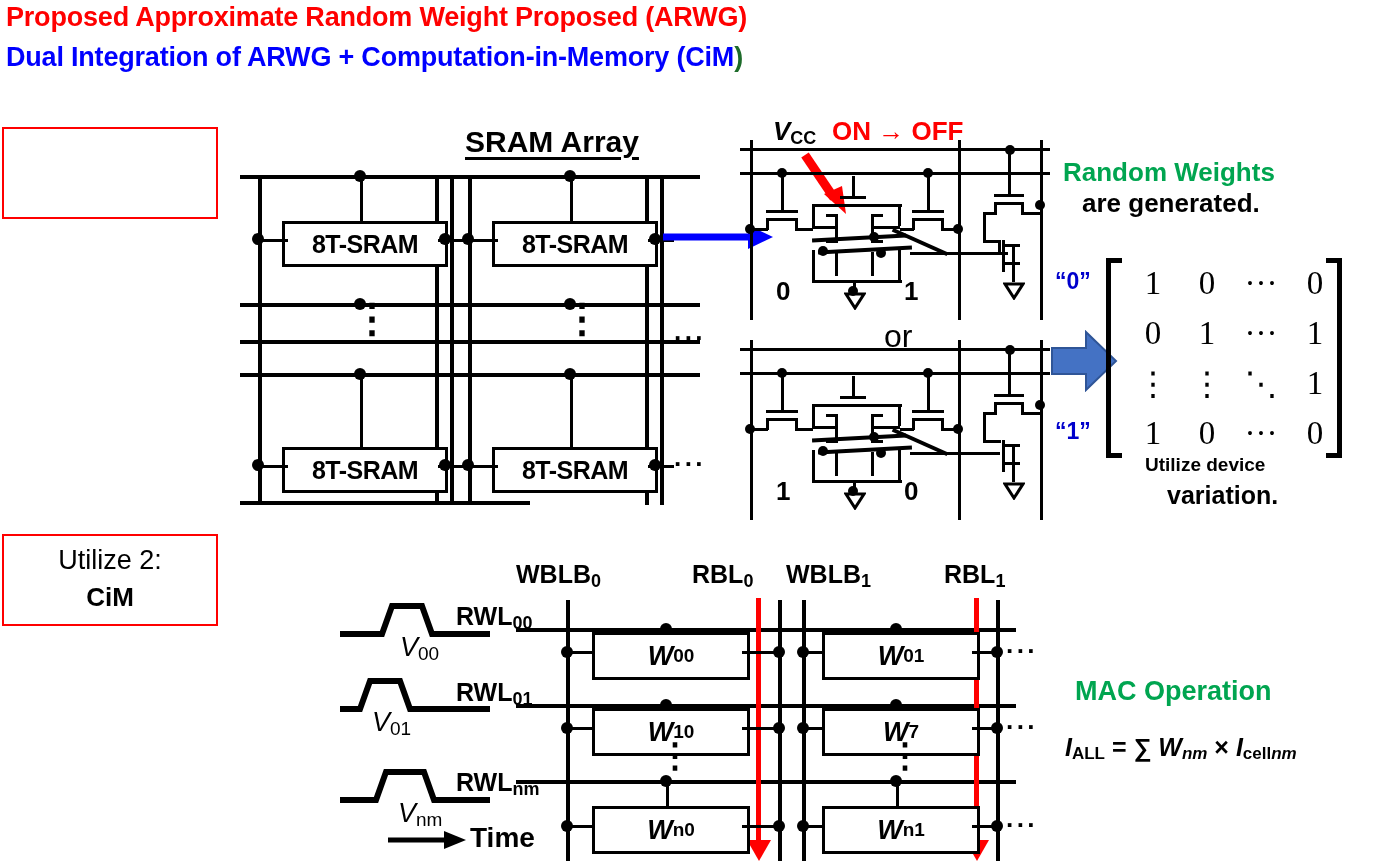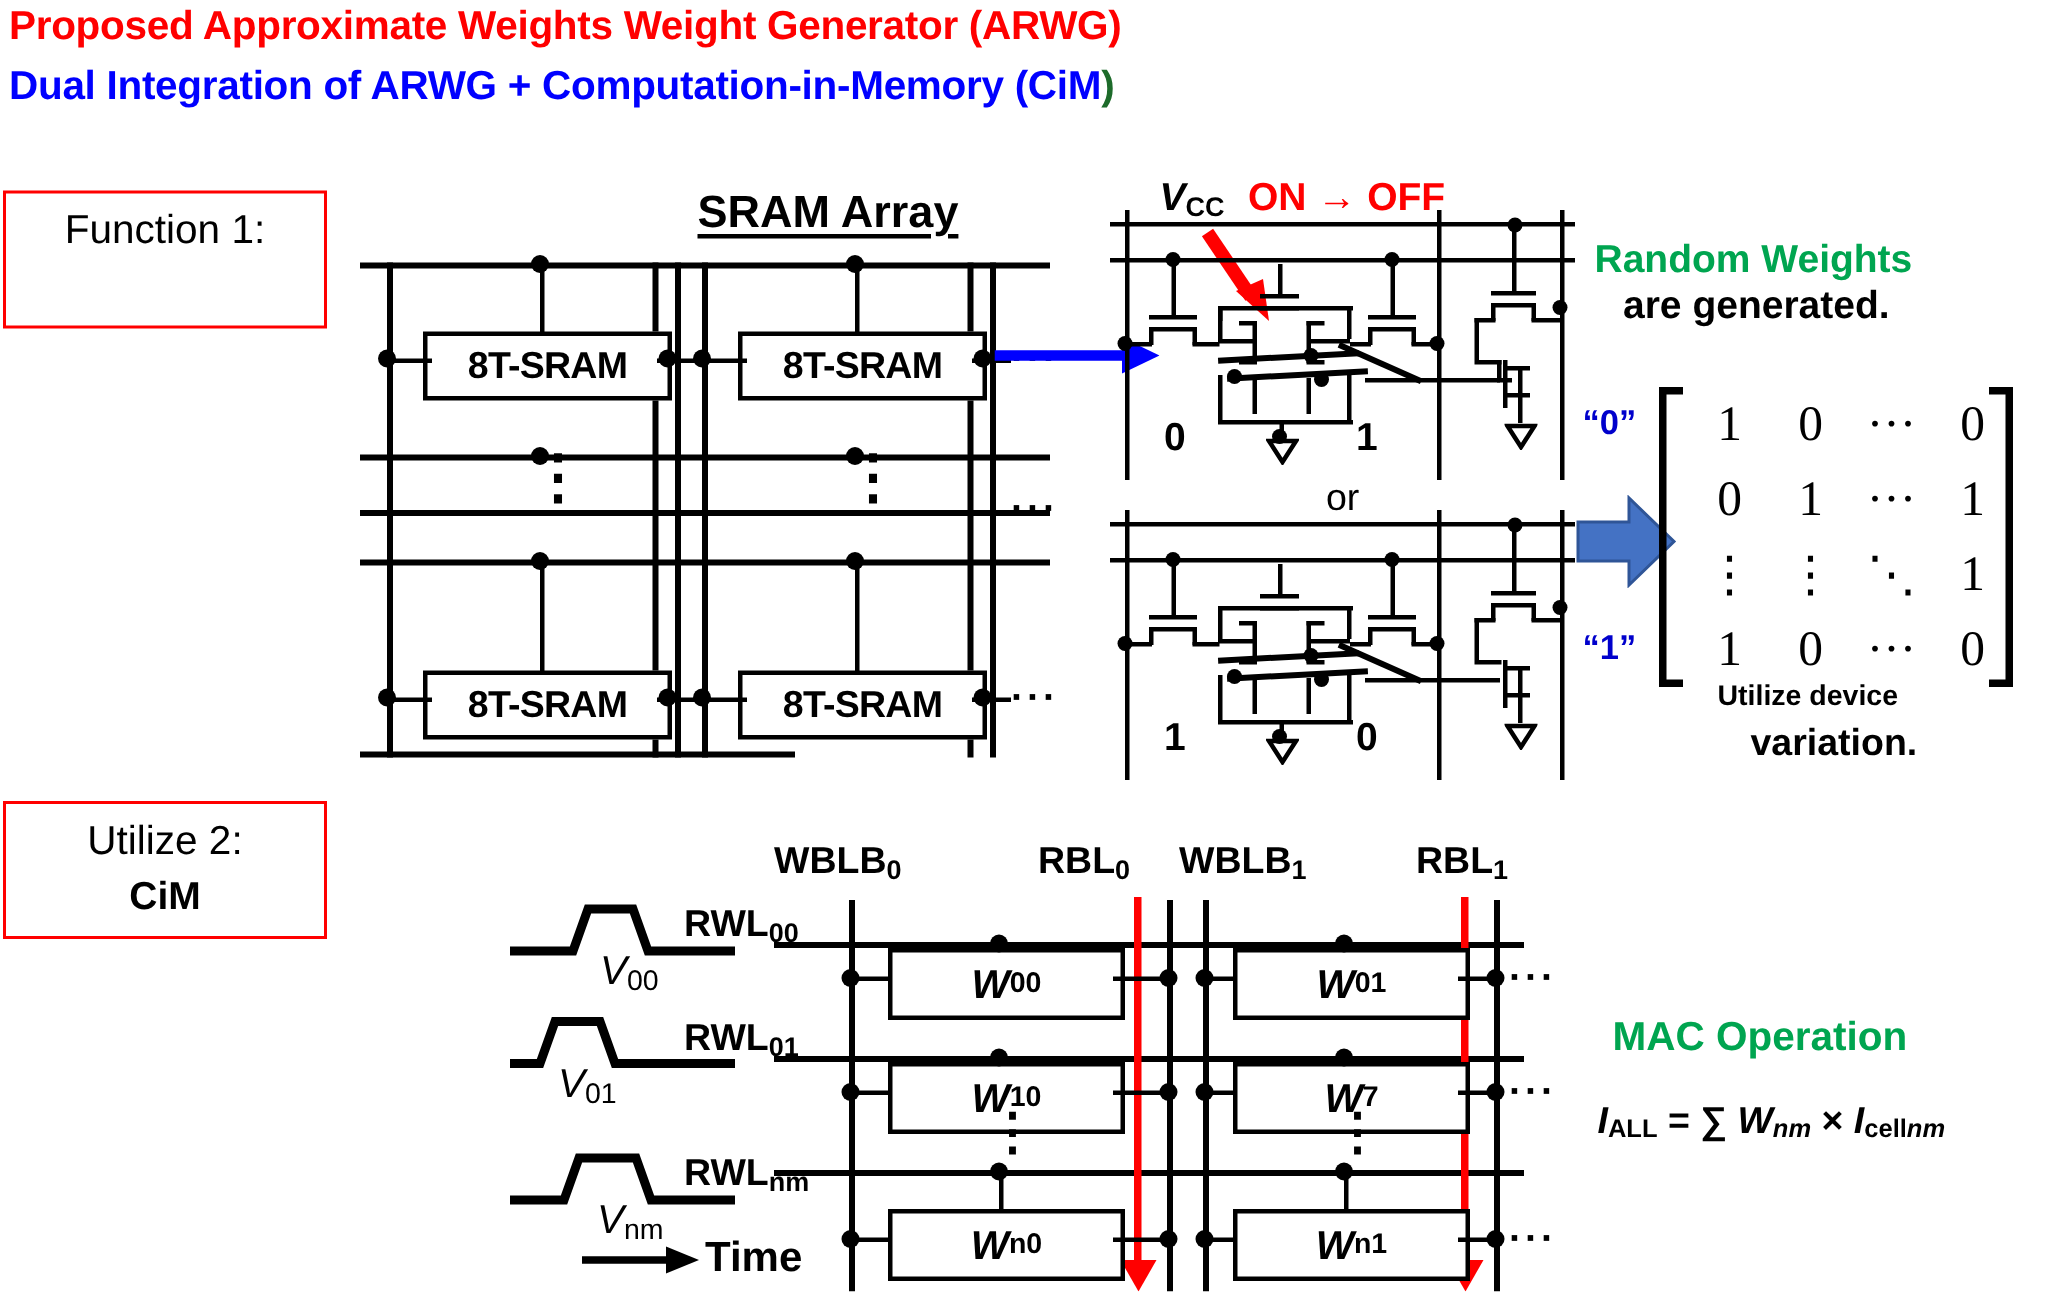--- a/index.html
+++ b/index.html
@@ -59,45 +59,44 @@
   .mrow{display:flex;height:50px;align-items:center;}
   .mcell{width:59px;text-align:center;font-size:33px;
          font-family:"Liberation Serif",serif;}
   .brk{position:absolute;top:0;width:16px;height:200px;}
   .brk i{position:absolute;background:#000;}
 
   
   #vcc-lbl{left:773px;top:118px;font-size:26px;font-weight:bold;font-style:italic;}
   #vcc-lbl .sub{font-size:18px;font-style:normal;vertical-align:-4px;}
   #onoff{left:832px;top:118px;font-size:26px;font-weight:bold;color:#FF0000;}
-  #or-lbl{left:884px;top:320px;font-size:25px;}
+  #or-lbl{left:884px;top:320px;font-size:32px;}
 
   
   .bl-lbl{font-size:25px;font-weight:bold;}
   .bl-lbl .sub{font-size:18px;vertical-align:-4px;}
   .rwl-lbl{font-size:25px;font-weight:bold;}
   .rwl-lbl .sub{font-size:18px;vertical-align:-4px;}
   .v-lbl{font-size:27px;font-weight:normal;font-style:italic;}
   .v-lbl .sub{font-size:19px;font-style:normal;vertical-align:-4px;}
   #time-lbl{left:470px;top:824px;font-size:28px;font-weight:bold;}
 
   .bit0,.bit1{font-size:26px;font-weight:bold;}
 </style>
 </head>
 <body>
 
 <div class="abs t" id="title-line1">
-  <span>Proposed Approximate Weights Weight Generator (ARWG)</span>
+  <span>Proposed Approximate Random Weight Proposed (ARWG)</span>
 </div>
 <div class="abs t" id="title-line2">
   <span>Dual Integration of ARWG + Computation-in-Memory (CiM</span><span class="grn">)</span>
 </div>
 
 <div class="abs fnbox" id="fn1-box">
-  <div class="fn-l1">Function 1:</div>
 </div>
 <div class="abs fnbox" id="fn2-box">
   <div class="fn-l1">Utilize 2:</div>
   <div class="fn-l2">CiM</div>
 </div>
 
 <div class="abs t" id="sram-array-label">SRAM Array</div>
 
 <div class="abs" id="sram-array" style="left:240px;top:175px;width:470px;height:330px;">
 

